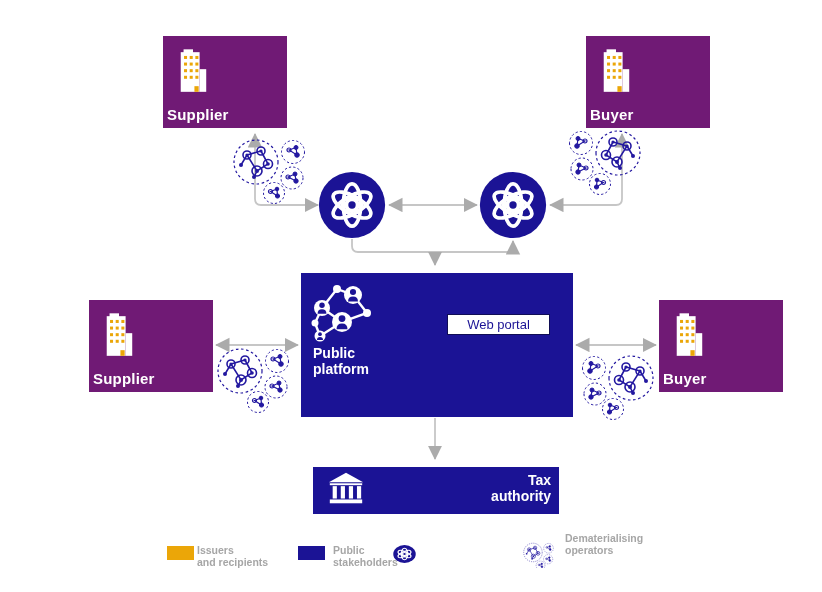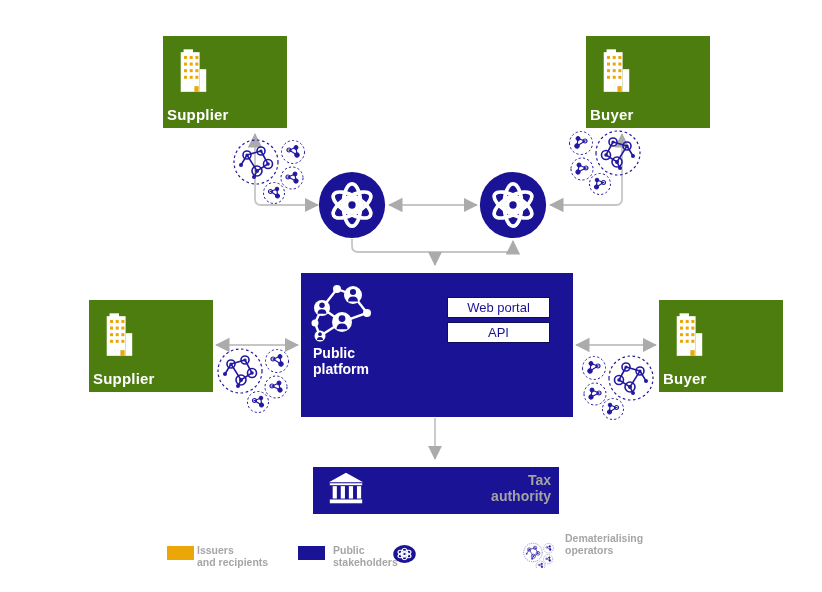--- a/index.html
+++ b/index.html
@@ -4,43 +4,43 @@
 <style>
   html,body{margin:0;padding:0;background:#fff;}
   .canvas{
     position:relative;width:822px;height:592px;background:#ffffff;
     font-family:"Liberation Sans",sans-serif;overflow:hidden;
   }
   .layer{position:absolute;left:0;top:0;}
   svg{display:block;}
   
   .node{position:absolute;box-sizing:border-box;}
-  .node.orange{background:#4d7c0f;}
+  .node.orange{background:#701a75;}
   .node.navy{background:#1B1395;}
   .node-label{
     position:absolute;left:4px;bottom:5px;color:#fff;font-weight:bold;
     font-size:15px;letter-spacing:.2px;white-space:pre-line;
   }
   .node-icon{position:absolute;left:13px;top:12px;}
   
   .pp-icon{position:absolute;left:9px;top:9px;}
   .pp-label{
     position:absolute;left:12px;top:72px;color:#fff;font-weight:bold;
     font-size:14px;line-height:16px;white-space:pre-line;
   }
-  .channels{position:absolute;left:146px;top:24px;}
+  .channels{position:absolute;left:146px;top:41px;}
   .channel{
     width:101px;height:19px;background:#fff;border:1px solid #100d55;
     display:flex;align-items:center;justify-content:center;
     color:#1B1395;font-size:13px;font-weight:500;margin-bottom:4px;
   }
   
   .tax-icon{position:absolute;left:13px;top:5px;}
   .tax-label{
-    position:absolute;right:8px;top:5px;text-align:right;color:#a3a3a3;
+    position:absolute;right:8px;top:5px;text-align:right;color:#ffffff;
     font-weight:bold;font-size:14px;line-height:16px;white-space:pre-line;
   }
   
   .legend-swatch{position:absolute;width:27px;height:14px;}
   .legend-text{
     position:absolute;color:#A6A6A6;font-size:10.5px;line-height:12px;
     font-weight:600;white-space:pre-line;
   }
 </style>
 </head>
@@ -197,21 +197,20 @@
   </div>
 
   <div class="node navy" style="left:301px;top:273px;width:272px;height:144px;">
     <svg class="pp-icon" width="62" height="62" viewBox="0 0 62 62">
         <use href="#g-net"></use>
       </svg>
     <div class="pp-label">Public
 platform</div>
     <div class="channels">
       <div class="channel">Web portal</div>
-      <div class="channel">API</div>
     </div>
   </div>
 
   <div class="node navy" style="left:313px;top:467px;width:246px;height:47px;">
     <svg class="tax-icon" width="40" height="34" viewBox="0 0 42 34">
         <use href="#g-bank"></use>
       </svg>
     <div class="tax-label">Tax
 authority</div>
   </div>

